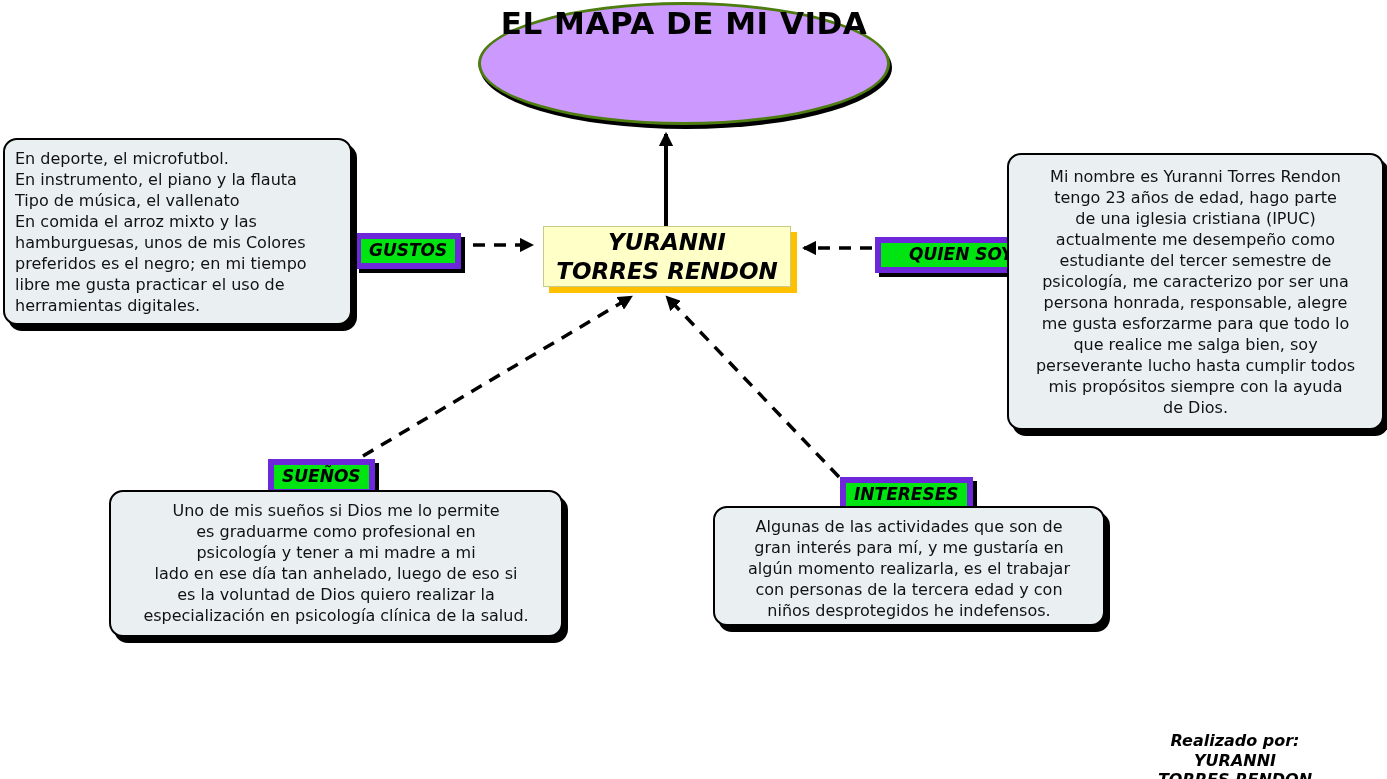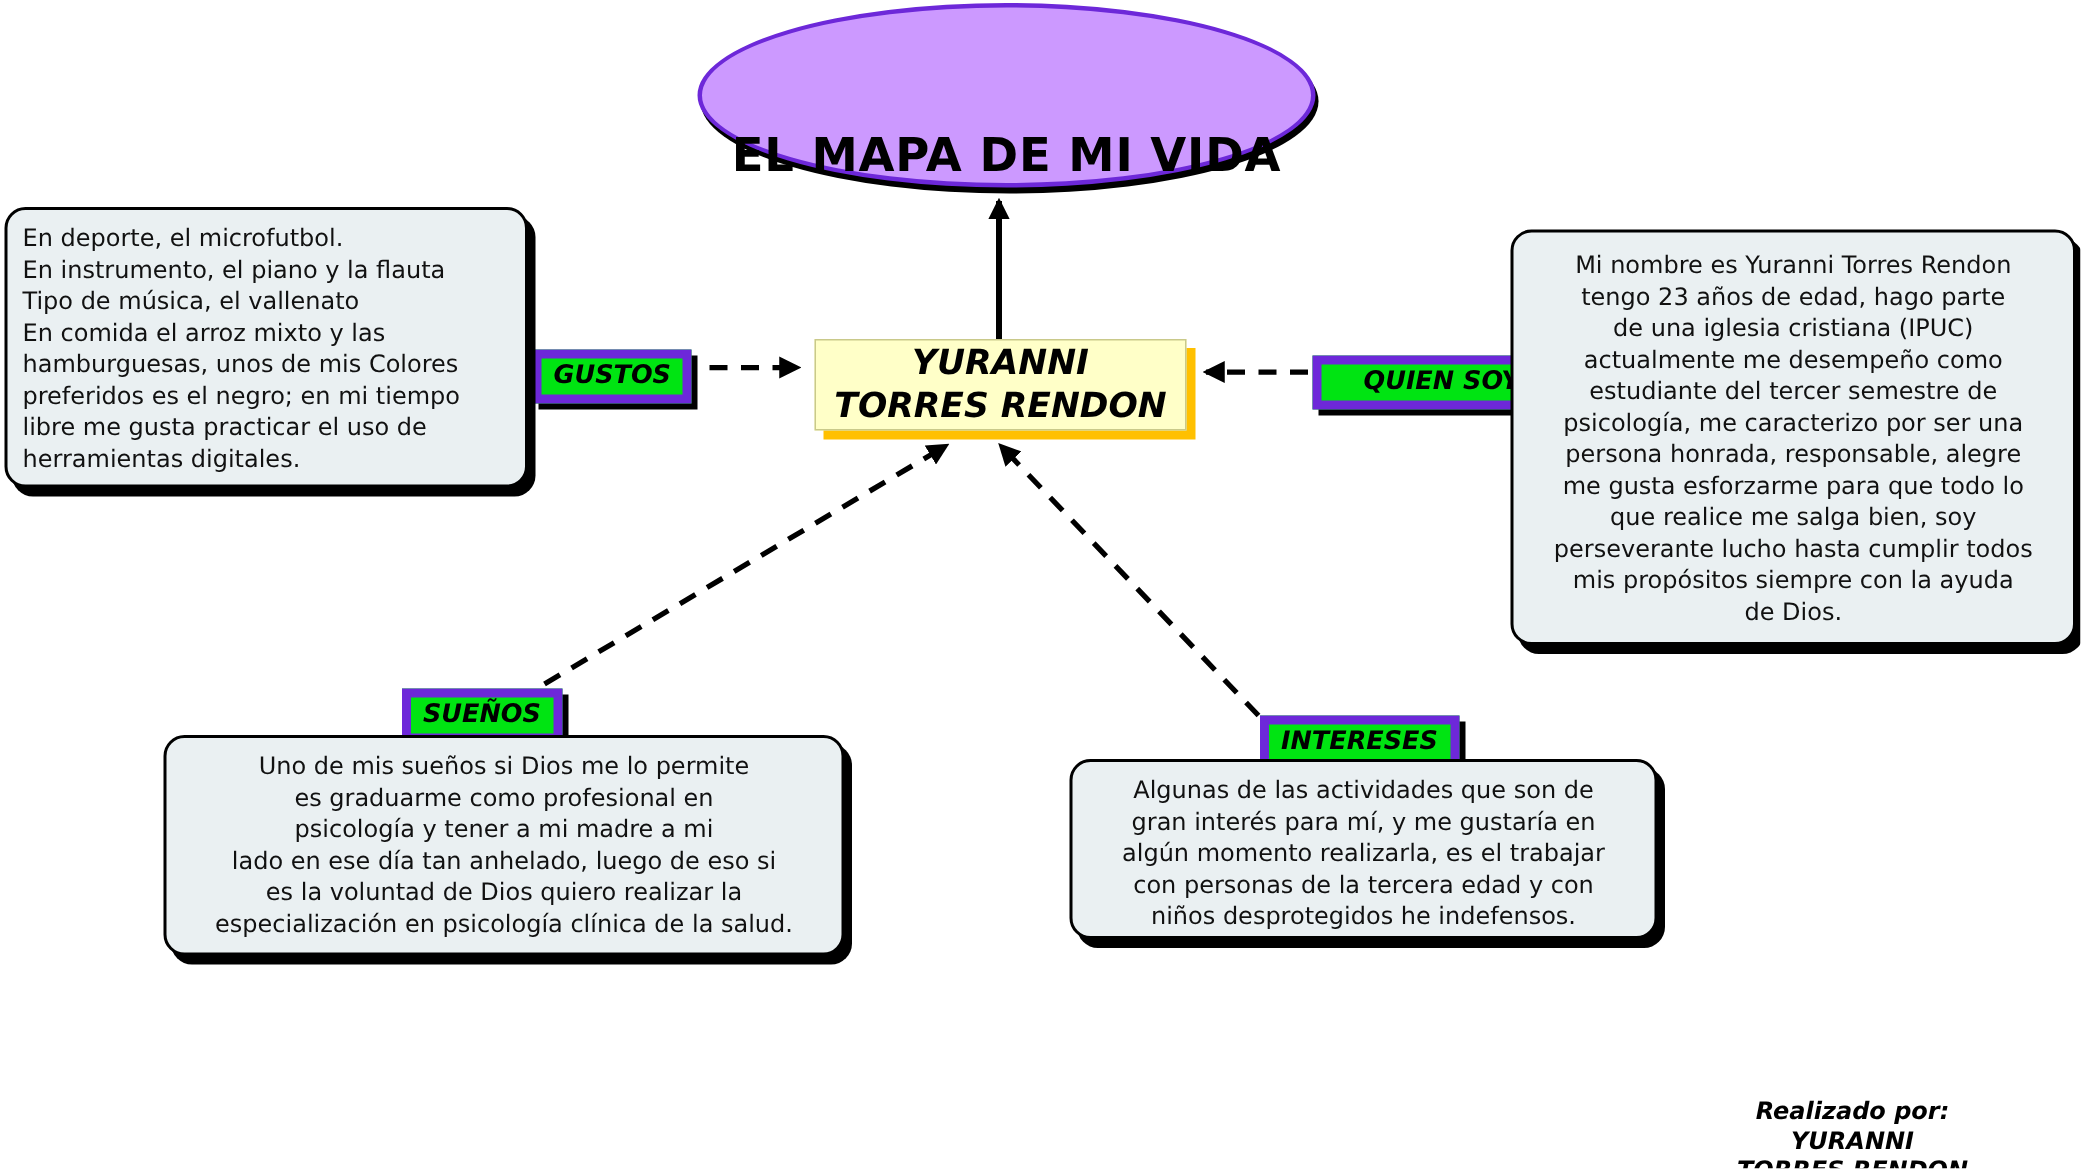--- a/index.html
+++ b/index.html
@@ -4,25 +4,25 @@
 <style>
   html, body { margin: 0; padding: 0; background: #ffffff; }
   .canvas {
     position: relative; width: 1387px; height: 779px;
     background: #ffffff; overflow: hidden;
     font-family: "DejaVu Sans", sans-serif; color: #000;
   }
   svg.connectors { position: absolute; left: 0; top: 0; width: 1387px; height: 779px; }
 
   .node-ellipse {
-    position: absolute; left: 465px; top: 2px; width: 406px; height: 117px;
+    position: absolute; left: 478px; top: 2px; width: 406px; height: 117px;
     background: var(--ellipse-fill, #CC99FF);
-    border: 3px solid #6d28d9; border-radius: 50%;
+    border: 3px solid #4d7c0f; border-radius: 50%;
     box-shadow: 2px 4px 0 #000;
-    display: flex; align-items: flex-end; justify-content: center;
+    display: flex; align-items: flex-start; justify-content: center;
   }
   .title-text { font-size: 31px; font-weight: bold; letter-spacing: .5px; white-space: nowrap; }
 
   .node-center {
     position: absolute; left: 543px; top: 226px; width: 248px; height: 61px;
     background: var(--center-fill, #FFFFC8);
     border: 1px solid #c9c98a;
     box-shadow: 6px 6px 0 var(--center-shadow, #FFC000);
     display: flex; align-items: center; justify-content: center;
     box-sizing: border-box;

